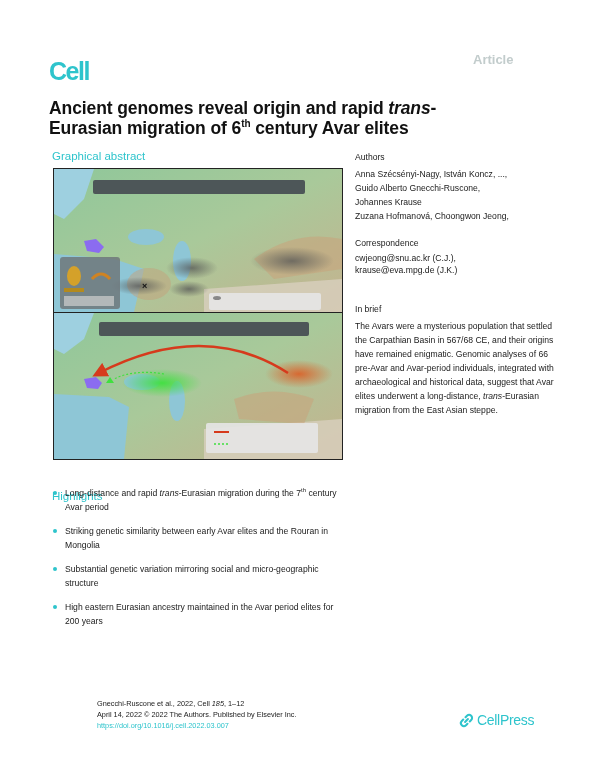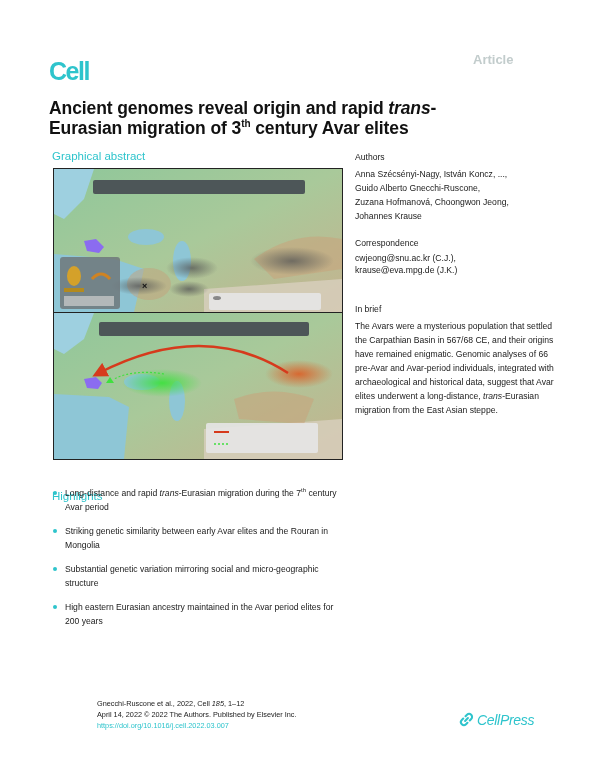--- a/index.html
+++ b/index.html
@@ -21,31 +21,31 @@
   .corr { top:252px; line-height:12px; }
   .brief-h { top:302px; }
   .brief { top:319px; line-height:14px; width:205px; }
   .hl-h { left:52px; top:490px; }
   .hl-list { left:50px; top:486px; width:300px; margin:0; padding:0; list-style:none; font-size:8.6px; line-height:14px; }
   .hl-list li { position:relative; padding-left:15px; margin-bottom:10px; }
   .hl-list li::before { content:""; position:absolute; left:3px; top:5px; width:4px; height:4px; border-radius:50%; background:#2ec4cc; }
   .hl-list sup { font-size:6px; line-height:0; }
   .footer { left:97px; top:698px; font-size:7.3px; line-height:11px; color:#1a1a1a; }
   .footer .doi { color:#2ec4cc; }
-  .cellpress { left:459px; top:712px; font-size:14px; color:#2ec4cc; display:flex; gap:3px; letter-spacing:-0.3px;font-style:italic; }
+  .cellpress { left:459px; top:712px; font-size:14px; color:#2ec4cc; display:flex; align-items:center; gap:3px; letter-spacing:-0.3px; }
 </style>
 </head>
 <body>
 
 <div class="abs cell-logo">Cell</div>
 <div class="abs article-tag">Article</div>
 
 <div class="abs title">
   <span>Ancient genomes reveal origin and rapid </span><i>trans</i><span>-</span><br>
-  <span>Eurasian migration of 3</span><sup>th</sup><span> century Avar elites</span>
+  <span>Eurasian migration of 6</span><sup>th</sup><span> century Avar elites</span>
 </div>
 
 <div class="abs section-h ga-head">Graphical abstract</div>
 
 <div class="abs map">
   <svg width="288" height="290" viewBox="0 0 288 290">
     <defs>
       <radialGradient id="steppe" cx="50%" cy="50%" r="50%">
         <stop offset="0%" stop-color="#d9642c" stop-opacity="0.95"></stop>
         <stop offset="100%" stop-color="#d9642c" stop-opacity="0"></stop>
@@ -113,22 +113,22 @@
       <line x1="160" y1="263" x2="175" y2="263" stroke="#d63a1c" stroke-width="2"></line>
       <line x1="160" y1="275" x2="175" y2="275" stroke="#3fe03f" stroke-width="1.5" stroke-dasharray="2,2"></line>
     </g>
   </svg>
 </div>
 
 <div class="abs section-h right-col authors-h">Authors</div>
 <div class="abs right-col authors">
   <div>Anna Szécsényi-Nagy, István Koncz, ...,</div>
   <div>Guido Alberto Gnecchi-Ruscone,</div>
+  <div>Johannes Krause</div>
   <div>Zuzana Hofmanová, Choongwon Jeong,</div>
-  <div>Johannes Krause</div>
 </div>
 
 <div class="abs section-h right-col corr-h">Correspondence</div>
 <div class="abs right-col corr">
   <div>cwjeong@snu.ac.kr (C.J.),</div>
   <div>krause@eva.mpg.de (J.K.)</div>
 </div>
 
 <div class="abs section-h right-col brief-h">In brief</div>
 <div class="abs right-col brief"><span>The Avars were a mysterious population that settled the Carpathian Basin in 567/68 CE, and their origins have remained enigmatic. Genomic analyses of 66 pre-Avar and Avar-period individuals, integrated with archaeological and historical data, suggest that Avar elites underwent a long-distance, </span><i>trans</i><span>-Eurasian migration from the East Asian steppe.</span></div>

